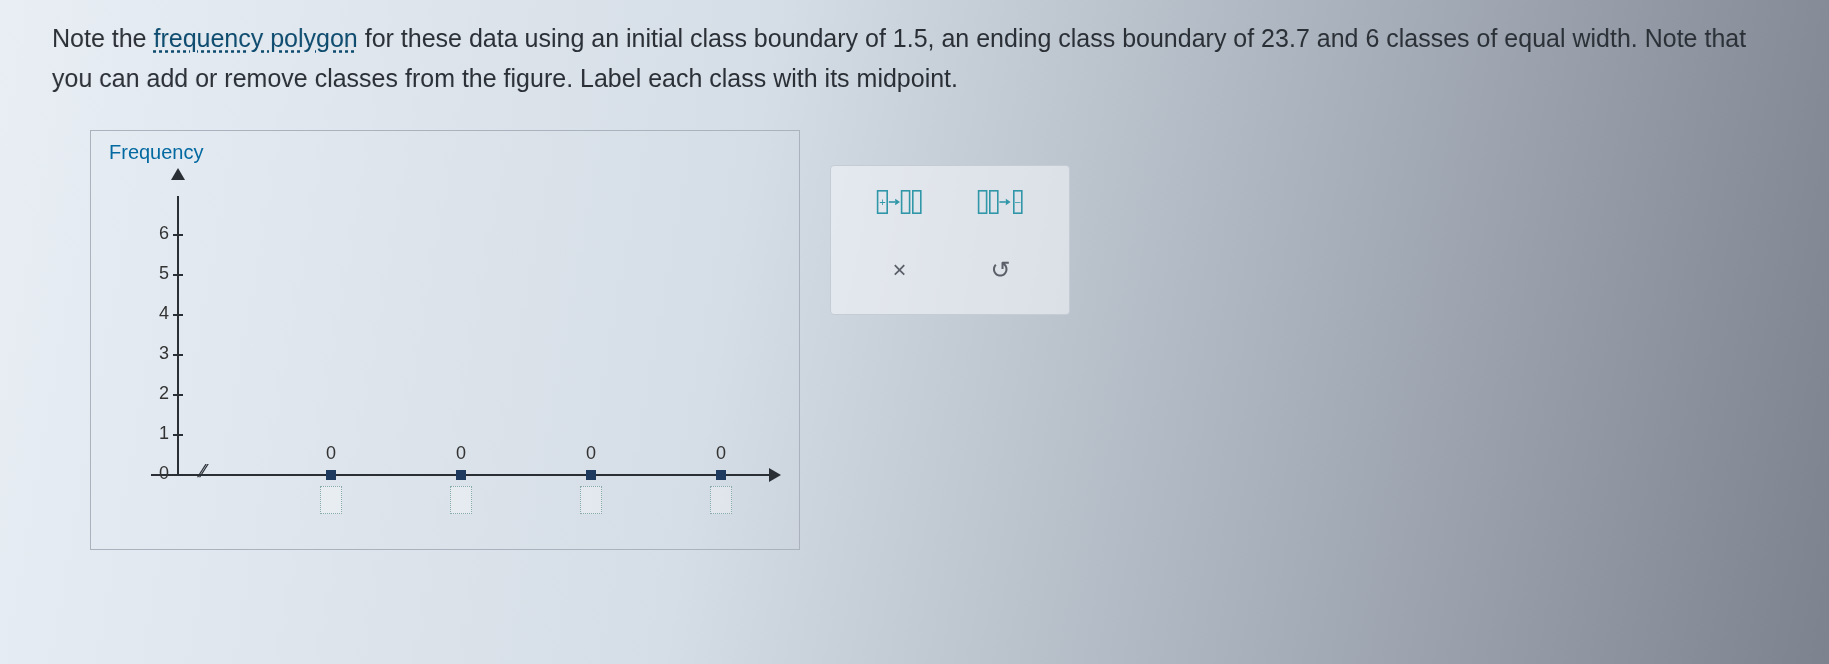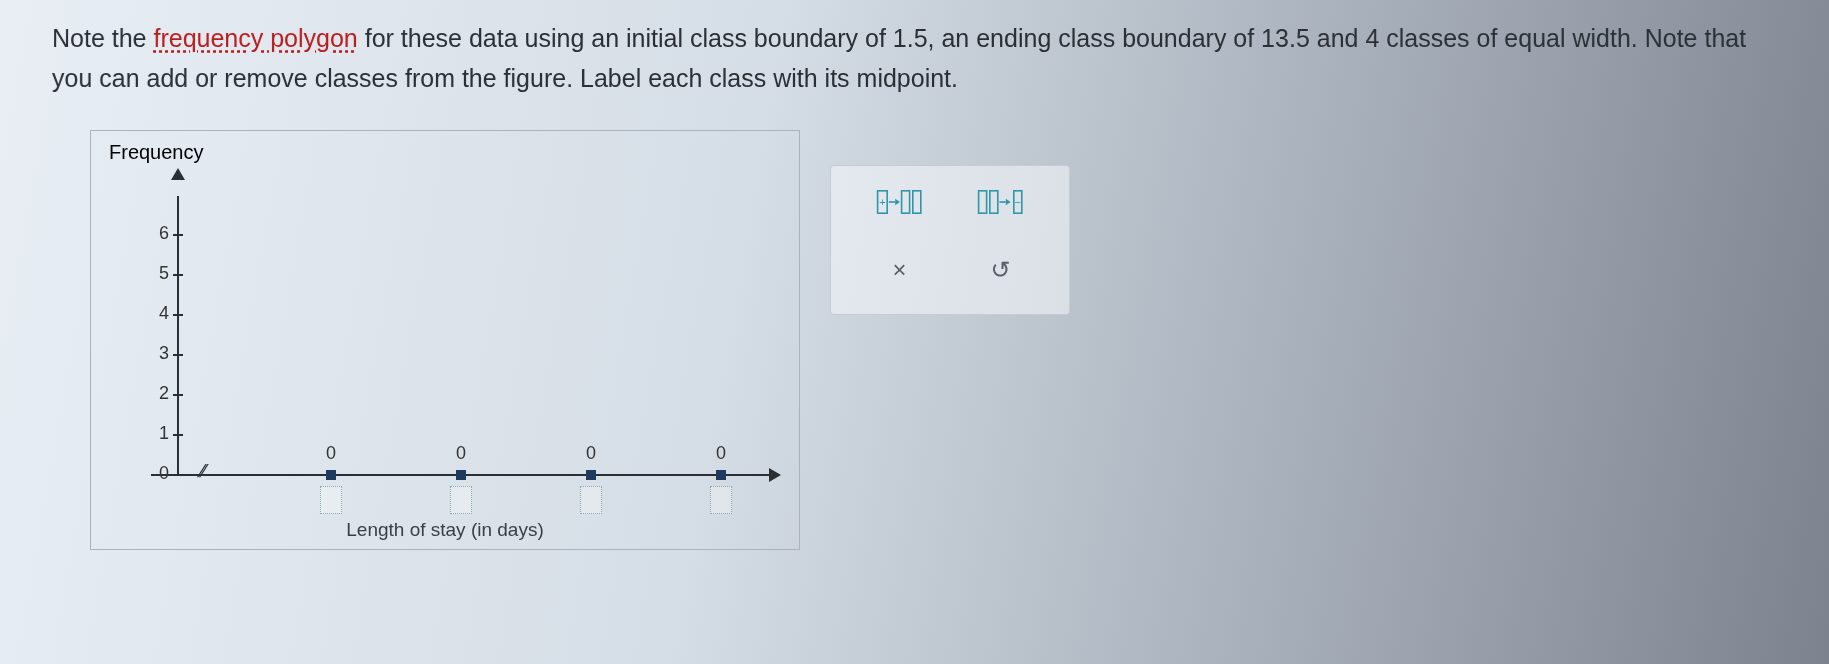--- a/index.html
+++ b/index.html
@@ -16,40 +16,40 @@
     position: absolute;
     top: 18px;
     left: 52px;
     right: 40px;
     font-size: 25px;
     line-height: 1.6;
     color: #2a2f36;
     transform: perspective(2000px) rotateX(0.5deg);
   }
   .question a.term {
-    color: #b91c1c;
+    color: #0c4a6e;
     text-decoration: underline dotted;
     text-underline-offset: 3px;
   }
 
   .chart-box {
     position: absolute;
     top: 130px;
     left: 90px;
     width: 710px;
     height: 420px;
     background: rgba(255,255,255,0.02);
     border: 1px solid #a9b2bd;
   }
   .chart-title {
     position: absolute;
     top: 10px;
     left: 18px;
     font-size: 20px;
-    color: #000000;
+    color: #0369a1;
   }
   .plot {
     position: absolute;
     top: 45px;
     left: 60px;
     width: 630px;
     height: 300px;
   }
   .y-axis {
     position: absolute;
@@ -176,21 +176,21 @@
     color: #3097a8;
     font-size: 28px;
   }
   .tool-btn svg { width: 48px; height: 34px; }
   .tool-btn.gray { color: #5a5f68; font-size: 24px; }
 </style>
 </head>
 <body>
 
 <div class="question">
-  <span>Note the </span><a href="#" class="term">frequency polygon</a><span> for these data using an initial class boundary of 1.5, an ending class boundary of 13.5 and 4 classes of equal width. Note that you can add or remove classes from the figure. Label each class with its midpoint.</span>
+  <span>Note the </span><a href="#" class="term">frequency polygon</a><span> for these data using an initial class boundary of 1.5, an ending class boundary of 23.7 and 6 classes of equal width. Note that you can add or remove classes from the figure. Label each class with its midpoint.</span>
 </div>
 
 <div class="chart-box">
   <div class="chart-title">Frequency</div>
 
   <div class="plot">
     <div class="y-axis"></div>
     <div class="y-arrow"></div>
     <div class="x-axis"></div>
     <div class="x-arrow"></div>
@@ -227,21 +227,20 @@
 
     <div class="data-point" style="left:435px"></div>
     <div class="data-label" style="left:440px">0</div>
     <input class="x-input" style="left: 440px;" value="">
 
     <div class="data-point" style="left:565px"></div>
     <div class="data-label" style="left:570px">0</div>
     <input class="x-input" style="left: 570px;" value="">
   </div>
 
-  <div class="x-title">Length of stay (in days)</div>
 </div>
 
 <div class="tool-panel">
   <div class="tool-row">
     <div class="tool-btn" title="add-class">
       <svg viewBox="0 0 60 40">
         <rect x="2" y="6" width="12" height="28" fill="none" stroke="#3097a8" stroke-width="2"></rect>
         <text x="8" y="25" font-size="14" fill="#3097a8" text-anchor="middle">+</text>
         <line x1="16" y1="20" x2="24" y2="20" stroke="#3097a8" stroke-width="2"></line>
         <polygon points="24,16 30,20 24,24" fill="#3097a8"></polygon>

